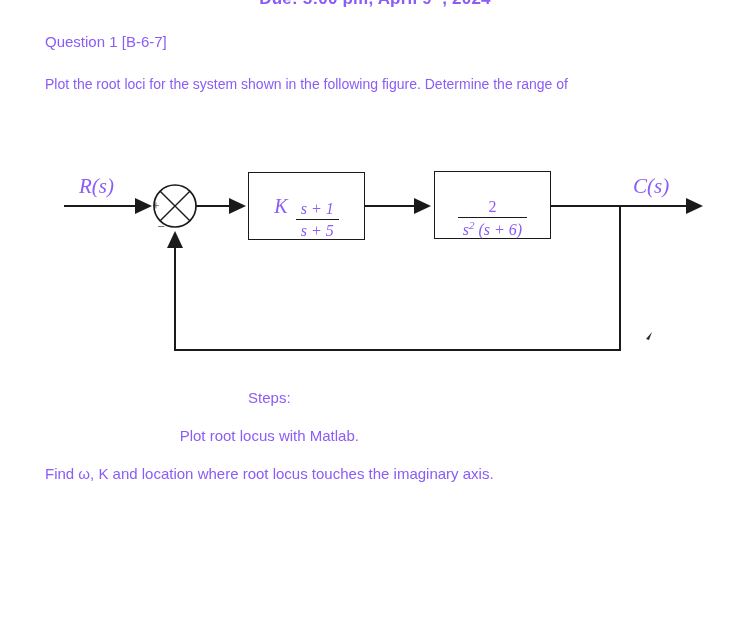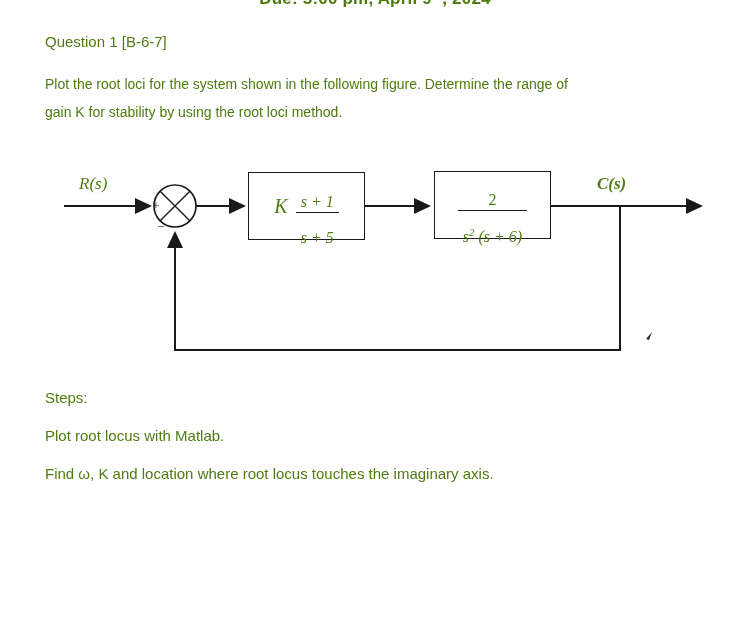--- a/index.html
+++ b/index.html
@@ -1,62 +1,61 @@
 <!DOCTYPE html>
 <html><head>
 <meta charset="utf-8">
 <style>
   html, body { margin: 0; padding: 0; background: #ffffff; }
   .page {
     position: relative; width: 750px; height: 618px; overflow: hidden;
-    background: #ffffff; color: #4d7c0f;
+    background: #ffffff; color: #8b5cf6;
     font-family: "Liberation Sans", sans-serif;
   }
   .header-clip {
     position: absolute; top: -11px; left: 0; width: 100%;
     text-align: center; font-weight: 700; font-size: 17px; letter-spacing: .2px;
   }
   .q-title { position: absolute; left: 45px; top: 33px; font-size: 15px; }
   .q-body  { position: absolute; left: 45px; top: 70px; font-size: 14px; line-height: 28px; }
   .diagram-svg { position: absolute; left: 0; top: 0; }
   .math-label {
     position: absolute; font-family: "Liberation Serif", serif;
-    font-style: italic; font-size: 17px;
+    font-style: italic; font-size: 21px;
   }
   .block {
     position: absolute; box-sizing: border-box; background: #fff;
     border: 1.7px solid #1a1a1a; display: flex; align-items: center; justify-content: center;
     font-family: "Liberation Serif", serif; font-style: italic;
   }
   .block-k     { left: 248px; top: 172px; width: 117px; height: 68px; gap: 8px; }
   .block-plant { left: 434px; top: 171px; width: 117px; height: 68px; }
   .gain { font-size: 20px; }
   .frac { display: inline-flex; flex-direction: column; align-items: center; font-size: 16px; line-height: 1.2; margin-top: 27px; }
   .frac .num { padding: 0 5px 1px; }
-  .frac .den { border-top: 1.5px solid #1a1a1a; padding: 15px 5px 0; }
+  .frac .den { border-top: 1.5px solid #1a1a1a; padding: 1px 5px 0; }
   .exp { font-size: 11px; }
   .upright { font-style: normal; }
   .steps {
     position: absolute; left: 45px; top: 387px; font-size: 15px;
-    line-height: 21px; display: flex; flex-direction: column; gap: 17px;
+    line-height: 21px; display: flex; flex-direction: column; gap: 17px; text-align: center;
   }
   .sum-sign { font-family: "Liberation Serif", serif; font-size: 13px; }
 </style>
 </head>
 <body>
 
 <div class="page">
 
   <div class="header-clip">Due: 5:00 pm, April 9ᵗʰ, 2024</div>
 
   <div class="q-title">Question 1 [B-6-7]</div>
 
   <div class="q-body">
     <div>Plot the root loci for the system shown in the following figure. Determine the range of</div>
-    <div>gain K for stability by using the root loci method.</div>
   </div>
 
   <svg class="diagram-svg" width="750" height="618" viewBox="0 0 750 618">
     <defs>
       <marker id="arrow" markerWidth="10" markerHeight="10" refX="7.5" refY="4" orient="auto">
         <path d="M0,0 L8.5,4 L0,8 z" fill="#1a1a1a"></path>
       </marker>
     </defs>
 
     <path d="M64 206 H150" stroke="#1a1a1a" stroke-width="2" fill="none" marker-end="url(#arrow)"></path>
@@ -71,21 +70,21 @@
     <path d="M365 206 H429" stroke="#1a1a1a" stroke-width="2" fill="none" marker-end="url(#arrow)"></path>
 
     <path d="M551 206 H701" stroke="#1a1a1a" stroke-width="2" fill="none" marker-end="url(#arrow)"></path>
 
     <path d="M620 206 V350 H175 V233" stroke="#1a1a1a" stroke-width="2" fill="none" marker-end="url(#arrow)"></path>
 
     <path d="M646 339 l6 -7 l-3 8 z" fill="#2e2e2e"></path>
   </svg>
 
   <div class="math-label" style="left:79px; top:174px;">R(s)</div>
-  <div class="math-label" style="left:597px; top:174px;font-weight:bold;">C(s)</div>
+  <div class="math-label" style="left:633px; top:174px;">C(s)</div>
 
   <div class="block block-k">
     <span class="gain">K</span>
     <span class="frac">
       <span class="num">s + 1</span>
       <span class="den">s + 5</span>
     </span>
   </div>
 
   <div class="block block-plant">

